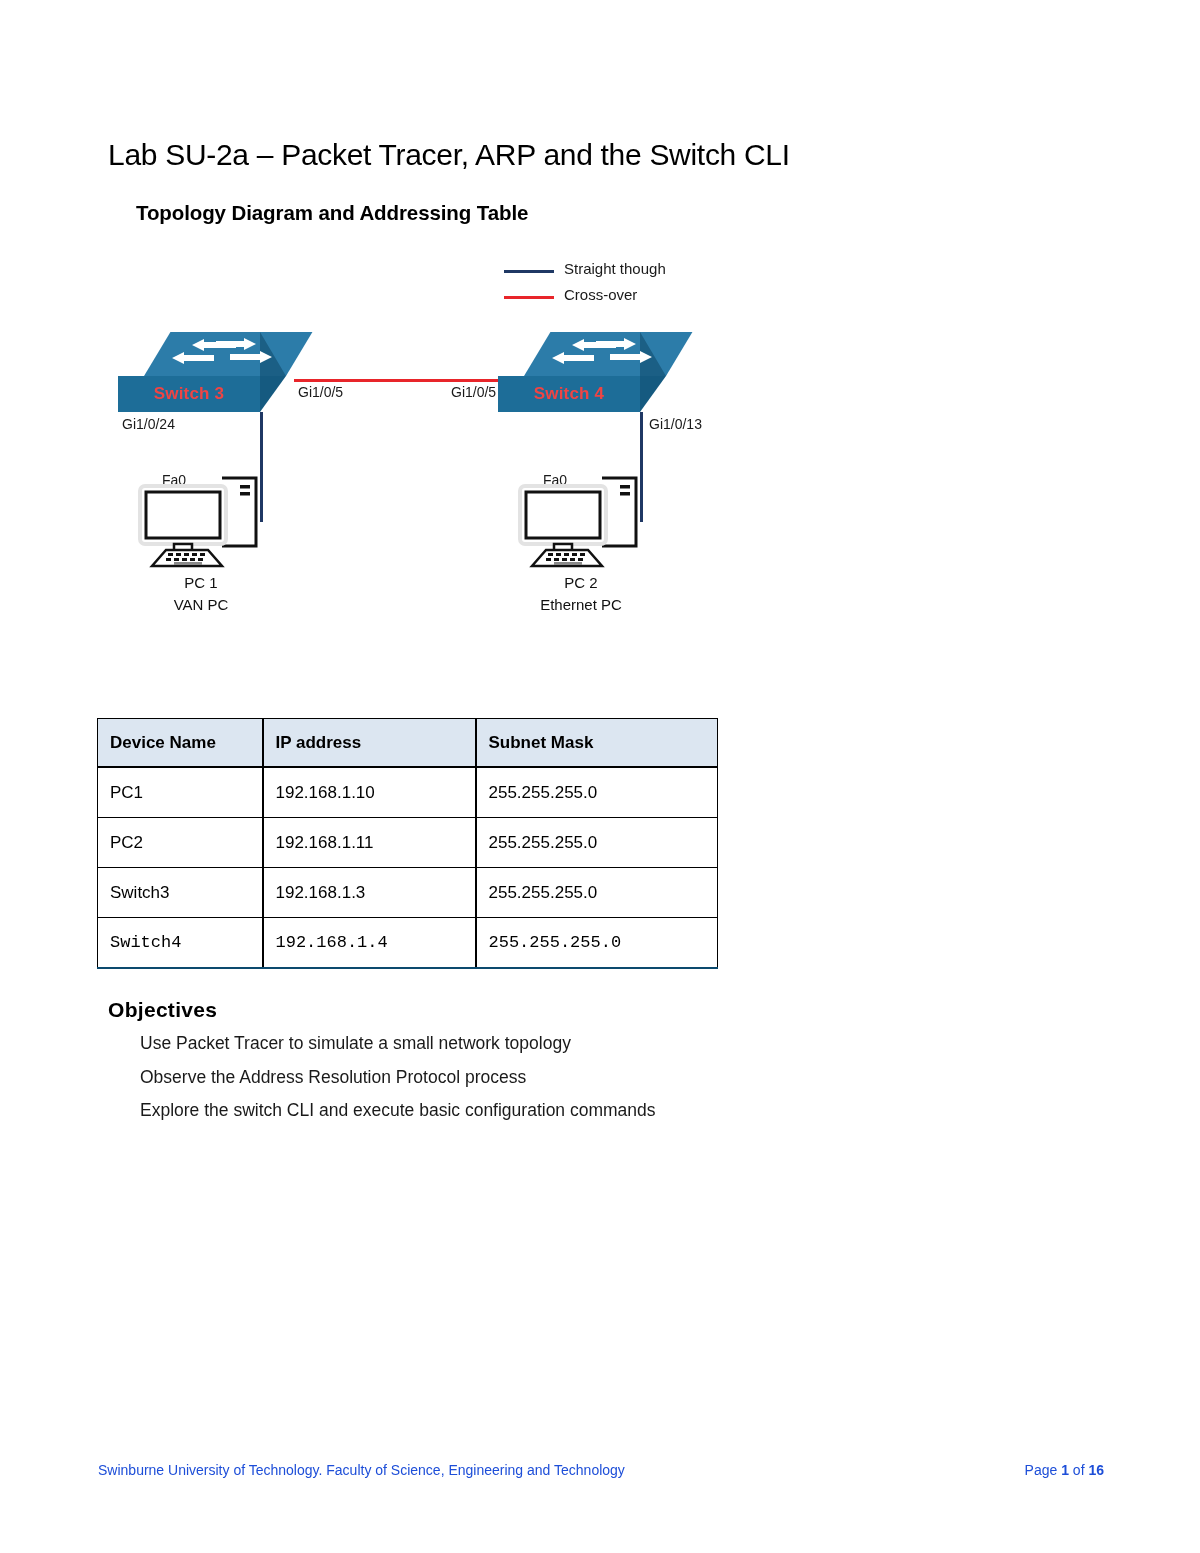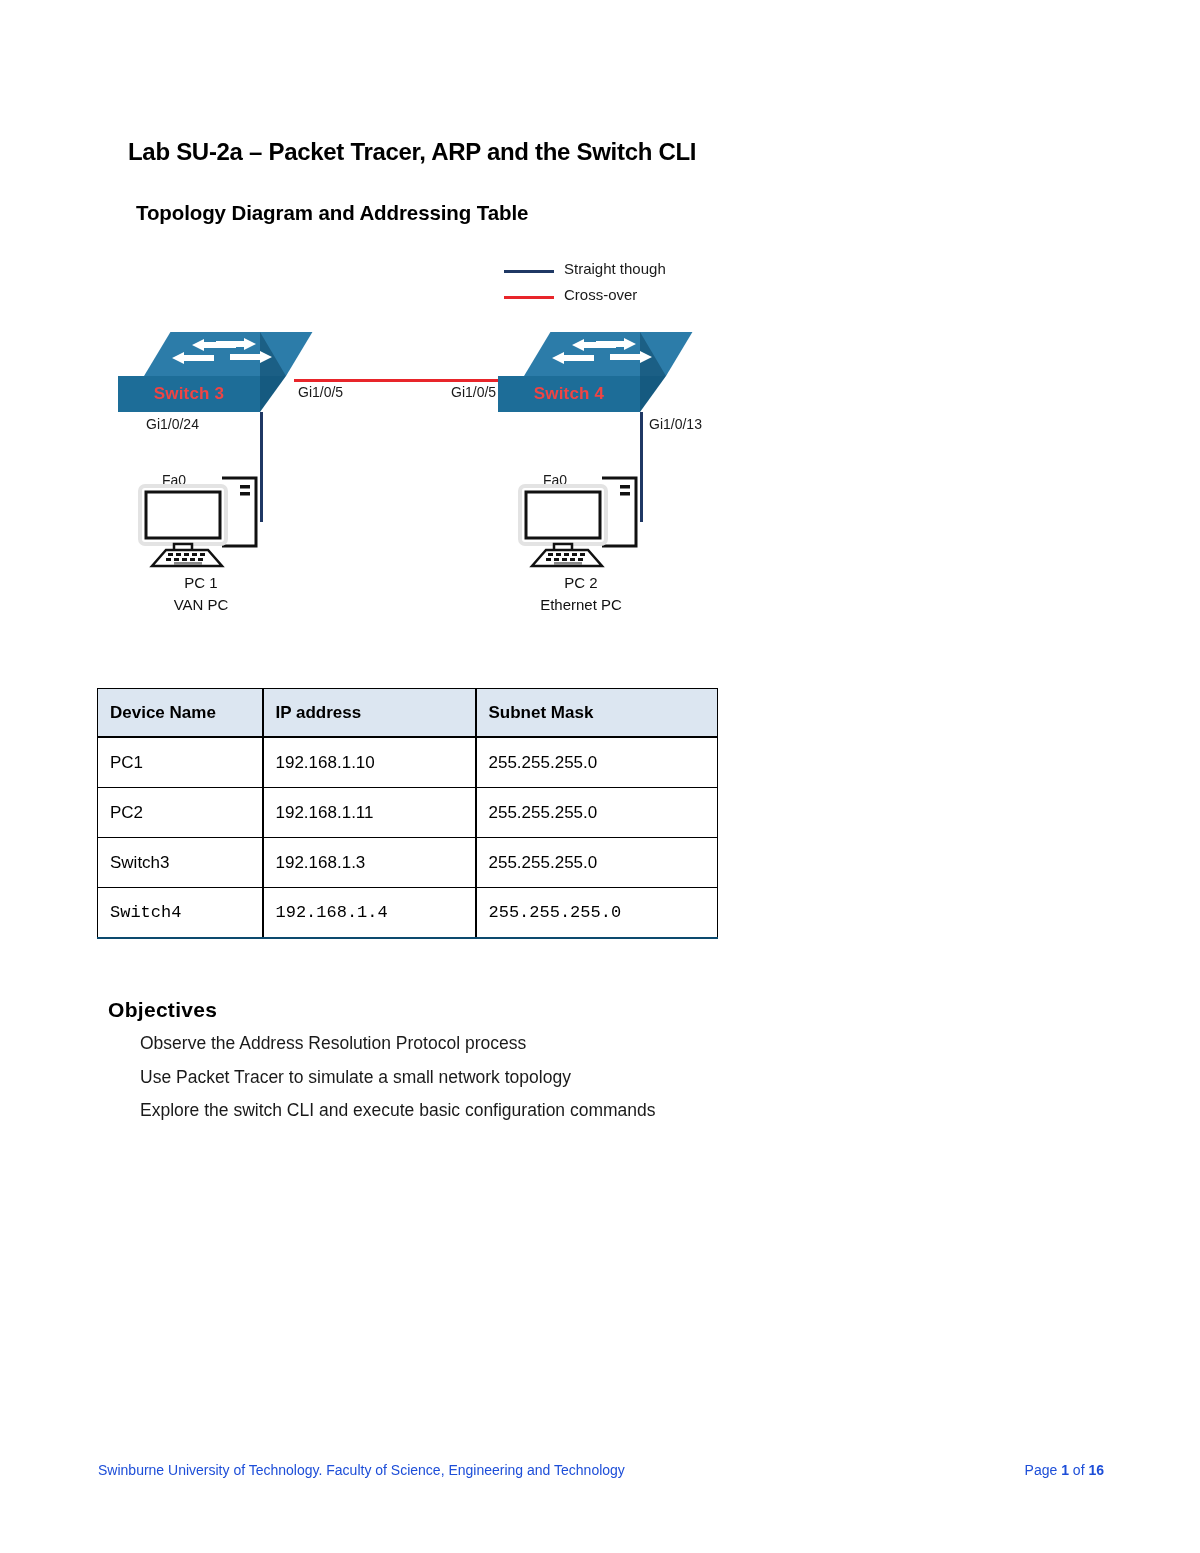--- a/index.html
+++ b/index.html
@@ -26,21 +26,21 @@
   .hdr-center{ white-space:nowrap; margin-left:60px; margin-right:auto; padding-left:118px;}
   .hdr-right{ white-space:nowrap; }
   .hdr-rule{
     position:absolute; left:0; top:30px; width:1006px; height:0;
     border-top:4px solid #000;
   }
 
   
   .title-main{
     position:absolute; left:108px; top:138px;
-    font-size:24px; font-weight:bold; letter-spacing:-0.3px; white-space:nowrap;margin-left:20px;
+    font-size:30px; font-weight:normal; letter-spacing:-0.3px; white-space:nowrap;
   }
   .title-sub{
     position:absolute; left:108px; top:201px;
     font-size:20.5px; font-weight:bold; letter-spacing:-0.1px; white-space:nowrap;margin-left:28px;
   }
 
   
   .figure{ position:absolute; left:100px; top:248px; width:640px; height:392px; }
 
   
@@ -102,21 +102,21 @@
     position:absolute; top:104px; left:0; width:130px;
     text-align:center; font-size:15px; color:#111; white-space:nowrap;
   }
   .pc-name2{
     position:absolute; top:126px; left:0; width:130px;
     text-align:center; font-size:15px; color:#111; white-space:nowrap;
   }
 
   
   .addr-table{
-    position:absolute; left:97px; top:688px;
+    position:absolute; left:97px; top:718px;
     border-collapse:collapse; width:620px;
     table-layout:fixed;
   }
   .addr-table th, .addr-table td{
     text-align:left; vertical-align:middle;
     padding:0 0 0 12px;
     font-size:17px;
     border:1px solid #000;
   }
   .addr-table thead th{
@@ -207,21 +207,21 @@
           <polygon points="128,25 116,19 116,22 86,22 86,28 116,28 116,31"></polygon>
         </g>
       </svg>
       <div class="sw-front"></div>
       <div class="sw-front-edge"></div>
       <div class="sw-label">Switch 4</div>
     </div>
 
     <div class="port-label" style="left:198px; top:136px;">Gi1/0/5</div>
     <div class="port-label" style="left:351px; top:136px;">Gi1/0/5</div>
-    <div class="port-label" style="left:46px; top:168px;">Gi1/0/24</div>
+    <div class="port-label" style="left:22px; top:168px;">Gi1/0/24</div>
     <div class="port-label" style="left:549px; top:168px;">Gi1/0/13</div>
     <div class="port-label" style="left:62px; top:224px;">Fa0</div>
     <div class="port-label" style="left:443px; top:224px;">Fa0</div>
 
     <div class="pc" style="left:36px; top:222px;">
       <svg width="130" height="100" viewBox="0 0 130 100">
 
         <path d="M86,8 L120,8 L120,76 L86,76" fill="none" stroke="#111" stroke-width="3"></path>
         <rect x="104" y="15" width="10" height="3.5" fill="#111"></rect>
         <rect x="104" y="22" width="10" height="3.5" fill="#111"></rect>
@@ -311,22 +311,22 @@
       <tr>
         <td class="col1">Switch4</td>
         <td class="col2">192.168.1.4</td>
         <td class="col3">255.255.255.0</td>
       </tr>
     </tbody>
   </table>
 
   <div class="objectives-head">Objectives</div>
   <div class="objectives-list">
+    <div class="objective-item">Use Packet Tracer to simulate a small network topology</div>
     <div class="objective-item">Observe the Address Resolution Protocol process</div>
-    <div class="objective-item">Use Packet Tracer to simulate a small network topology</div>
     <div class="objective-item">Explore the switch CLI and execute basic configuration commands</div>
   </div>
 
   <div class="doc-footer">
     <span class="footer-left">Swinburne University of Technology. Faculty of Science, Engineering and Technology</span>
     <span class="footer-right"><span>Page </span><b>1</b><span> of </span><b>16</b></span>
   </div>
 
 </div>
 

